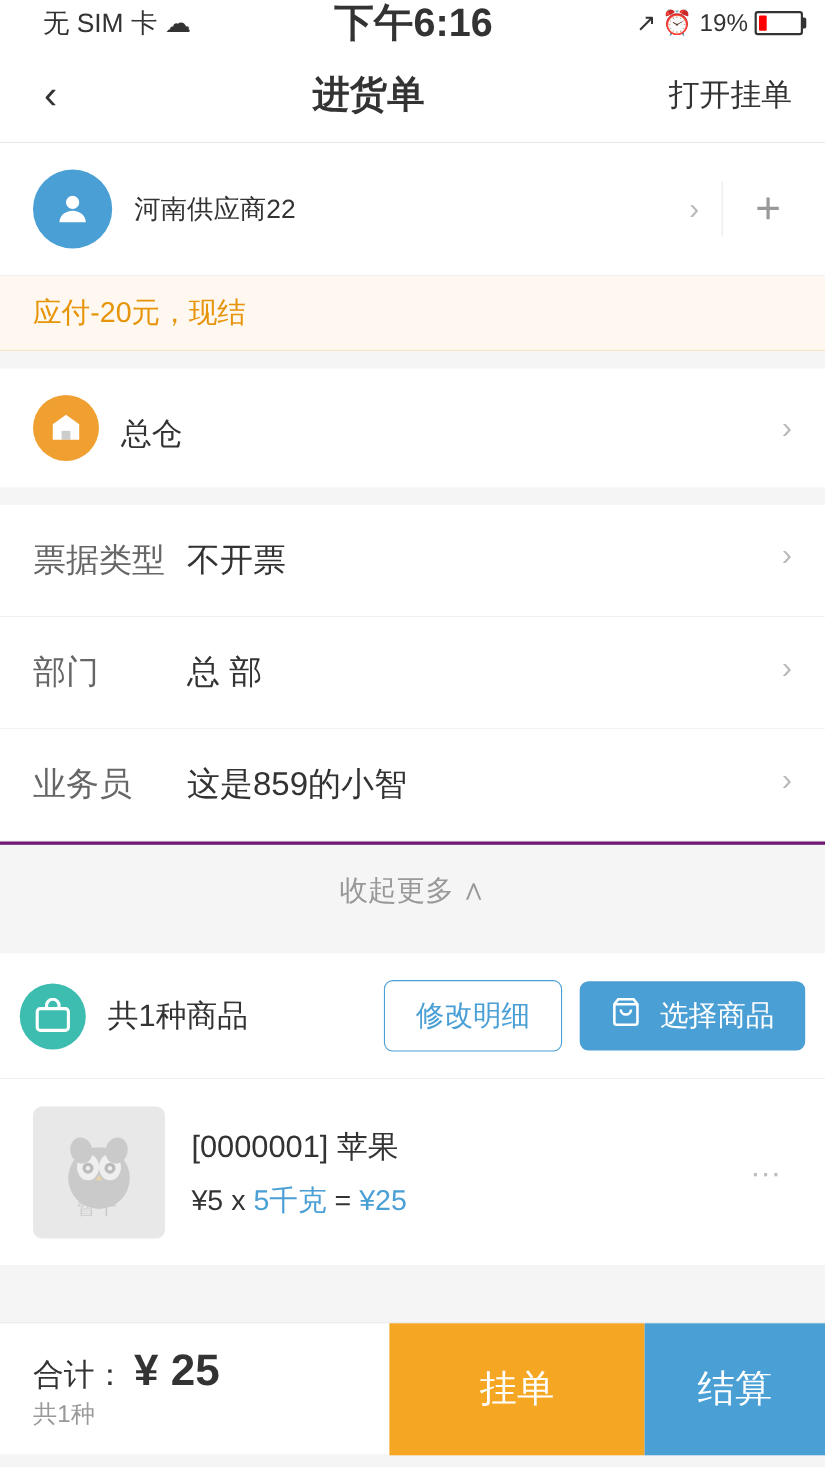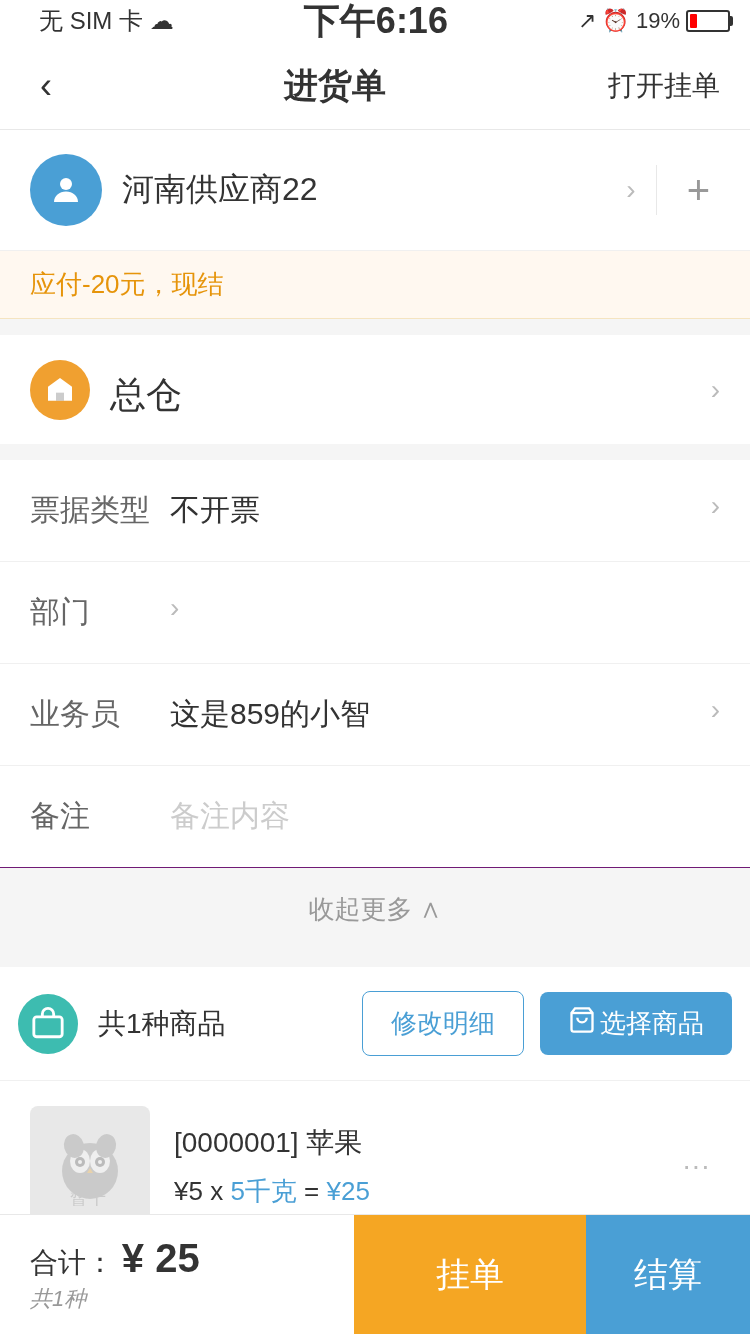--- a/index.html
+++ b/index.html
@@ -63,21 +63,21 @@
       display: flex;
       align-items: center;
       padding: 24px 30px;
       border-bottom: 1px solid #f0f0f0;
     }
     .supplier-avatar {
       width: 72px; height: 72px; border-radius: 50%; background: #4a9fd5;
       display: flex; align-items: center; justify-content: center;
       color: white; font-size: 28px; margin-right: 20px; flex-shrink: 0;
     }
-    .supplier-name { flex: 1; font-size: 32px; color: #333; }
+    .supplier-name { flex: 1; font-size: 24px; color: #333; }
     .chevron { color: #bbb; font-size: 28px; margin-right: 0; }
     .divider-v { width: 1px; height: 50px; background: #e8e8e8; margin: 0 20px; }
     .add-btn { font-size: 40px; color: #999; padding: 0 10px; cursor: pointer; }
 
     
     .warning-banner {
       background: #fff8f0;
       padding: 16px 30px;
       font-size: 26px;
       color: #e6940a;
@@ -88,21 +88,21 @@
     .warehouse-row {
       display: flex;
       align-items: center;
       padding: 24px 30px;
     }
     .warehouse-icon {
       width: 60px; height: 60px; border-radius: 50%; background: #f0a030;
       display: flex; align-items: center; justify-content: center;
       margin-right: 20px; font-size: 28px; flex-shrink: 0;
     }
-    .warehouse-name { flex: 1; font-size: 36px; margin-top: 12px; }
+    .warehouse-name { flex: 1; font-size: 28px; margin-top: 12px; }
 
     
     .form-row {
       display: flex;
       align-items: flex-start;
       padding: 30px 30px;
       background: #fff;
       border-bottom: 1px solid #f0f0f0;
       margin-bottom: 0;
     }
@@ -123,21 +123,21 @@
     
     .collapse-bar {
       background: #f5f5f5;
       display: flex;
       align-items: center;
       justify-content: center;
       padding: 24px;
       font-size: 26px;
       color: #999;
       cursor: pointer;
-      border-top: 1px solid #701a75;
+      border-top: 3px solid #701a75;
     }
 
     
     .product-header {
       display: flex;
       align-items: center;
       padding: 24px 18px;
       background: #fff;
       border-bottom: 1px solid #f0f0f0;
     }
@@ -159,21 +159,21 @@
     }
     .btn-primary {
       background: #4a9fd5;
       color: #fff;
       border: none;
       padding: 14px 28px;
       border-radius: 8px;
       font-size: 26px;
       display: flex;
       align-items: center;
-      gap: 4px;
+      gap: 17px;
       cursor: pointer;
     }
 
     
     .product-item {
       background: #fff;
       display: flex;
       align-items: center;
       padding: 24px 30px;
       margin-top: 1px;
@@ -191,35 +191,35 @@
     .product-info { flex: 1; }
     .product-name { font-size: 28px; color: #333; margin-bottom: 12px; }
     .product-price { font-size: 26px; color: #333; }
     .product-price .highlight { color: #4a9fd5; }
     .more-btn { color: #bbb; font-size: 28px; padding: 10px; cursor: pointer; }
 
     
     .spacer { height: 120px; }
     .bottom-bar {
       position: fixed;
-      bottom: 0;
+      bottom: 12px;
       width: 750px;
       height: 120px;
       display: flex;
       align-items: center;
       background: #fff;
       border-top: 1px solid #e8e8e8;
     }
     .total-section {
       flex: 1;
       padding: 0 30px;
     }
     .total-label { font-size: 28px; color: #333; }
     .total-amount { font-size: 40px; font-weight: 600; color: #333; }
-    .total-count { font-size: 22px; color: #999; margin-top: 2px; font-style: italic; }
+    .total-count { font-size: 22px; color: #999; margin-top: 2px; }
     .btn-hang {
       width: 232px;
       height: 120px;
       background: #f5a623;
       color: #fff;
       font-size: 34px;
       font-weight: 500;
       display: flex;
       align-items: center;
       justify-content: center;
@@ -297,30 +297,27 @@
 </div>
 
 <div class="section">
   <div class="form-row">
     <span class="form-label">票据类型</span>
     <span class="form-value">不开票</span>
     <span class="chevron">›</span>
   </div>
   <div class="form-row">
     <span class="form-label">部门</span>
+    <span class="form-value">总 部</span>
     <span class="chevron">›</span>
   </div>
   <div class="form-row">
     <span class="form-label">业务员</span>
     <span class="form-value">这是859的小智</span>
     <span class="chevron">›</span>
-  </div>
-  <div class="form-row form-row-last">
-    <span class="form-label">备注</span>
-    <span class="form-value placeholder">备注内容</span>
   </div>
   <div class="collapse-bar">收起更多 ∧</div>
 </div>
 
 <div class="section">
   <div class="product-header">
     <div class="product-count-icon">
       <svg width="34" height="34" viewBox="0 0 24 24" fill="white">
         <rect x="2" y="7" width="20" height="14" rx="2" fill="none" stroke="white" stroke-width="2"></rect>
         <path d="M8 7V5a4 4 0 018 0v2" fill="none" stroke="white" stroke-width="2"></path>

